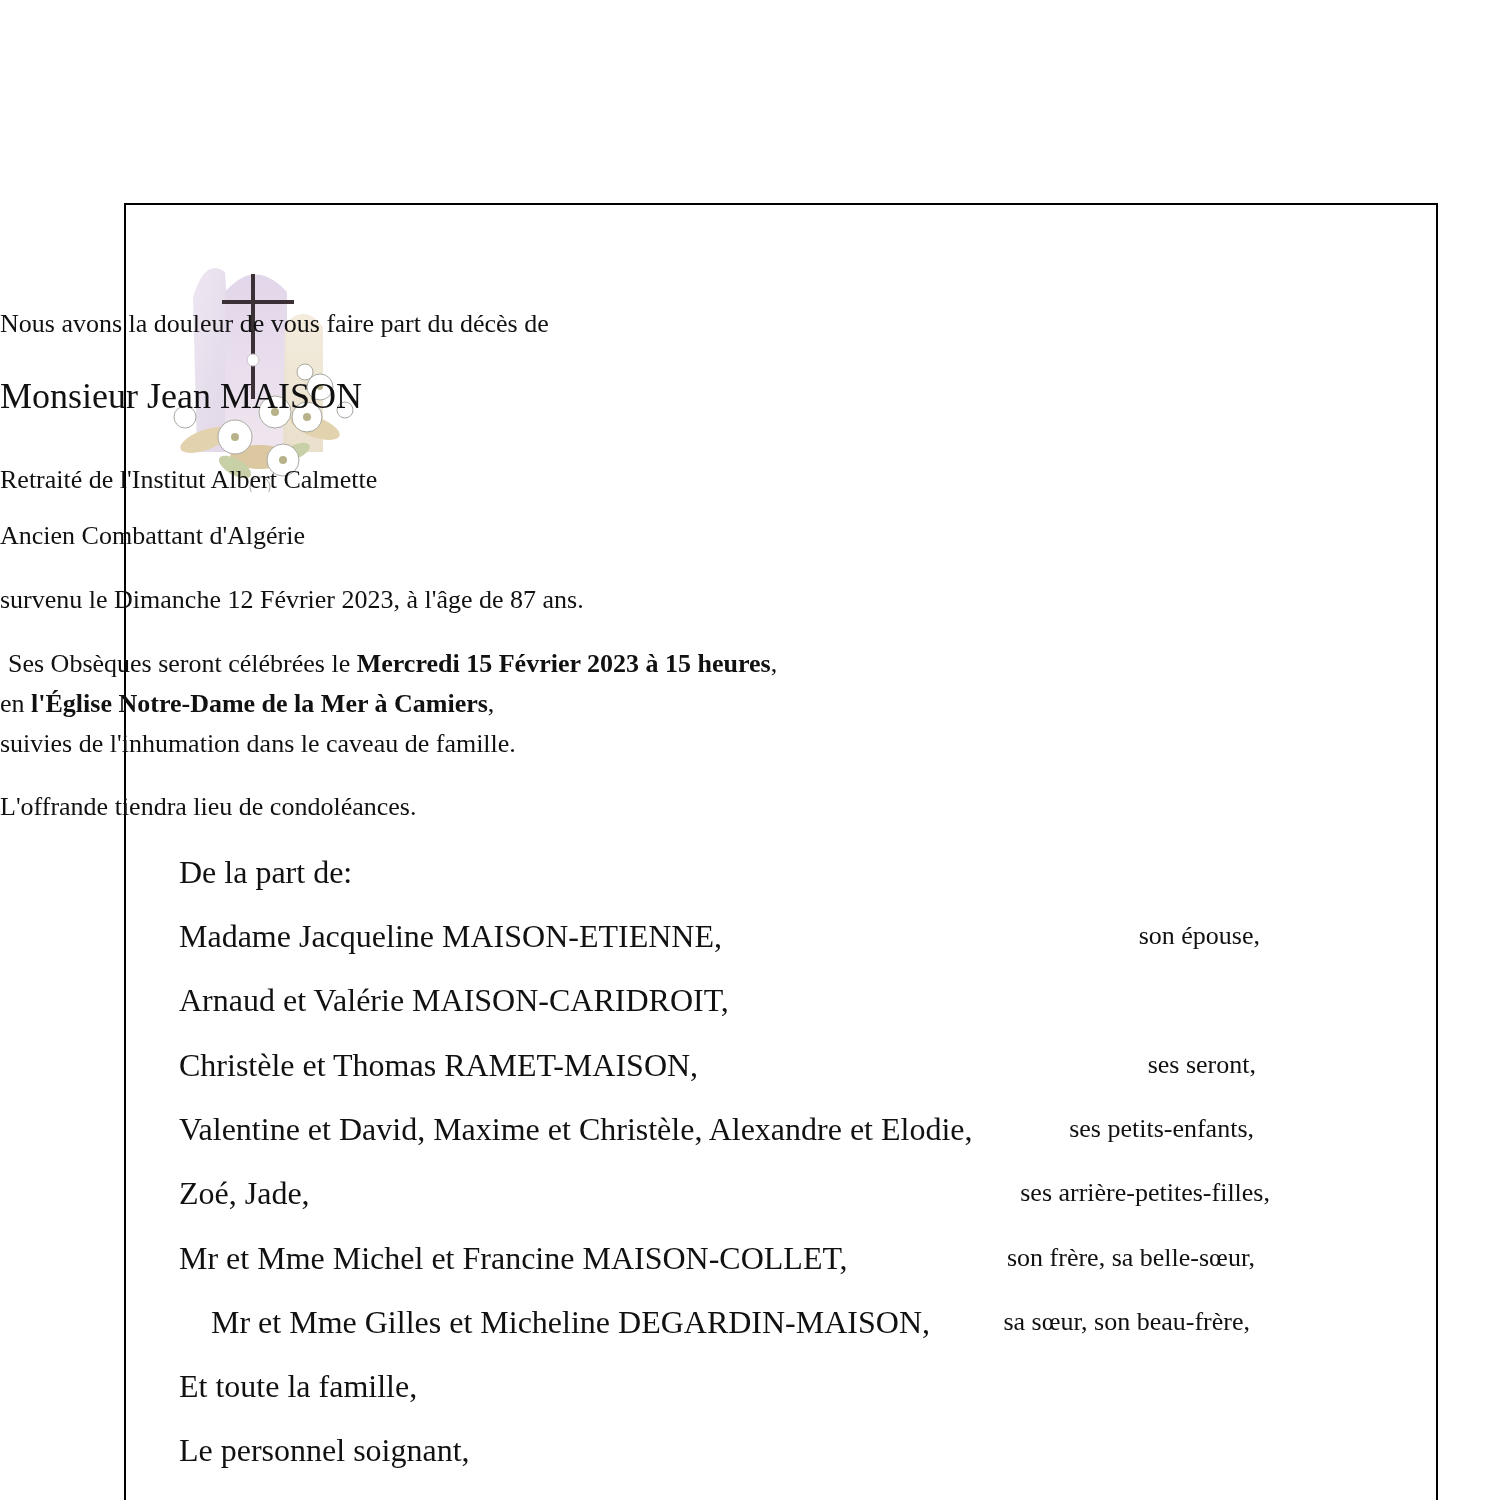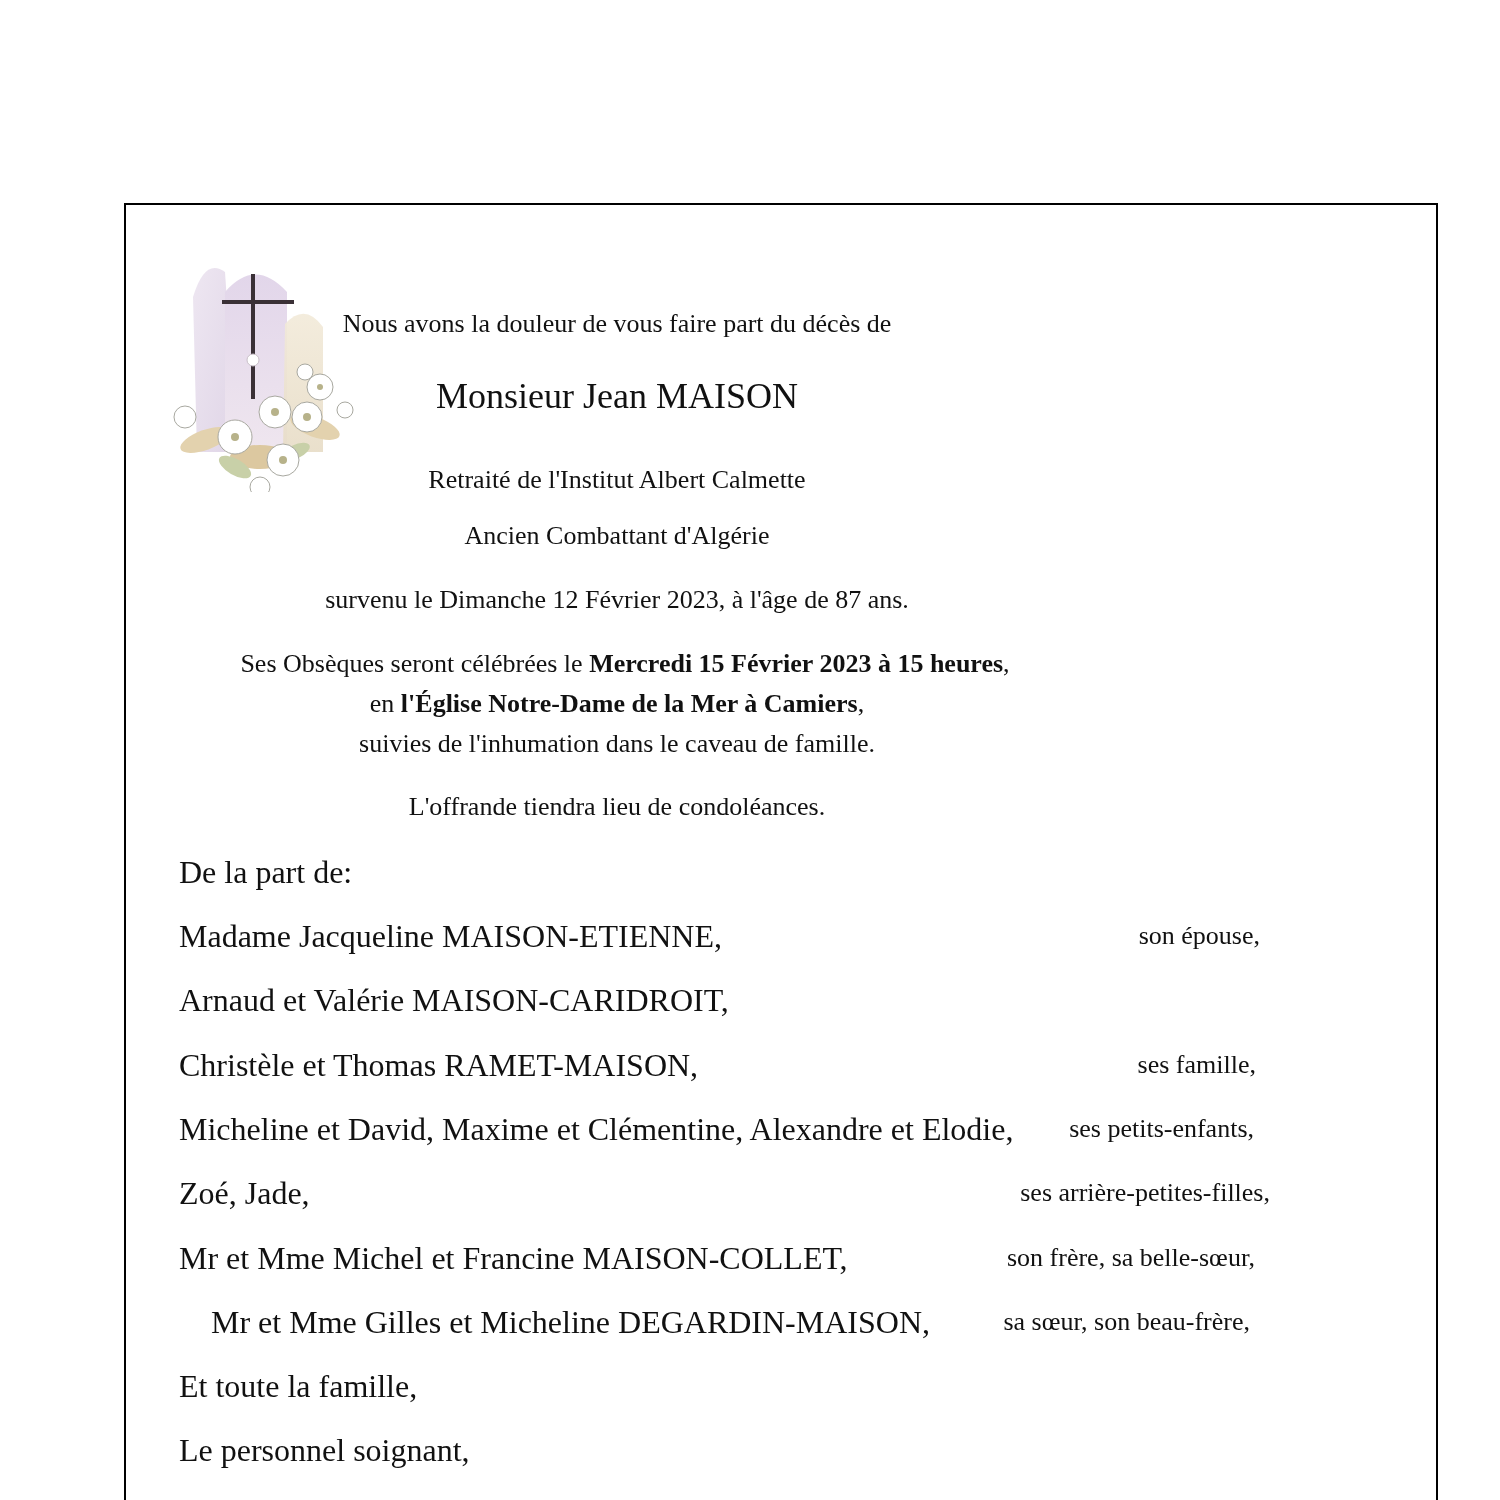--- a/index.html
+++ b/index.html
@@ -30,21 +30,21 @@
       position: absolute;
       left: 165px;
       top: 252px;
       width: 192px;
       height: 240px;
     }
     .center-line {
       position: absolute;
       left: 0;
       width: 1234px;
-      text-align: center;
+      text-align: left;
       font-size: 26px;
       line-height: 30px;
       white-space: nowrap;
     }
     .center-line b { font-weight: bold; }
     .name-title {
       font-size: 36px;
       line-height: 48px;
       font-weight: normal;
     }
@@ -143,23 +143,23 @@
 <div class="center-line" style="top:792px;">L'offrande tiendra lieu de condoléances.</div>
 
 <div class="left-line" style="top:857px;">De la part de:</div>
 
 <div class="left-line" style="top:921px;">Madame Jacqueline MAISON-ETIENNE,</div>
 <div class="right-line" style="top:921px; right:240px;">son épouse,</div>
 
 <div class="left-line" style="top:985px;">Arnaud et Valérie MAISON-CARIDROIT,</div>
 
 <div class="left-line" style="top:1050px;">Christèle et Thomas RAMET-MAISON,</div>
-<div class="right-line" style="top:1050px; right:244px;">ses famille,</div>
+<div class="right-line" style="top:1050px; right:244px;">ses seront,</div>
 
-<div class="left-line" style="top:1114px;">Micheline et David, Maxime et Clémentine, Alexandre et Elodie,</div>
+<div class="left-line" style="top:1114px;">Valentine et David, Maxime et Christèle, Alexandre et Elodie,</div>
 <div class="right-line" style="top:1114px; right:246px;">ses petits-enfants,</div>
 
 <div class="left-line" style="top:1178px;">Zoé, Jade,</div>
 <div class="right-line" style="top:1178px; right:230px;">ses arrière-petites-filles,</div>
 
 <div class="left-line" style="top:1243px;">Mr et Mme Michel et Francine MAISON-COLLET,</div>
 <div class="right-line" style="top:1243px; right:245px;">son frère, sa belle-sœur,</div>
 
 <div class="left-line" style="top:1307px;margin-left:32px;">Mr et Mme Gilles et Micheline DEGARDIN-MAISON,</div>
 <div class="right-line" style="top:1307px; right:250px;">sa sœur, son beau-frère,</div>

